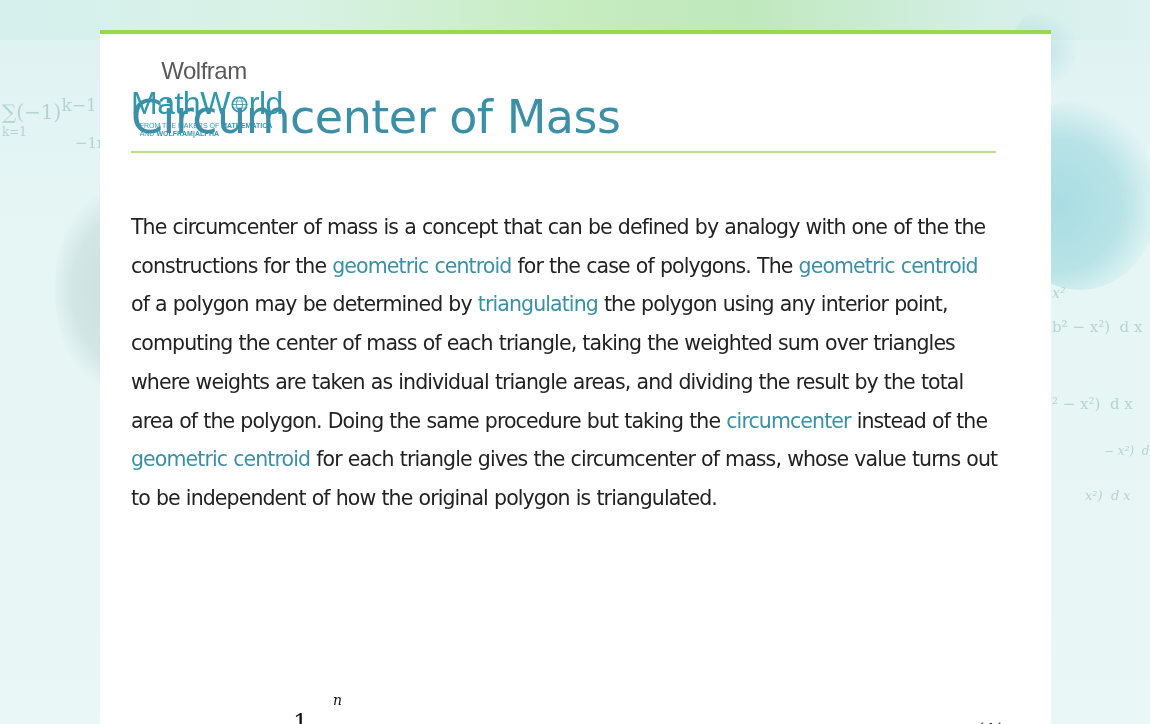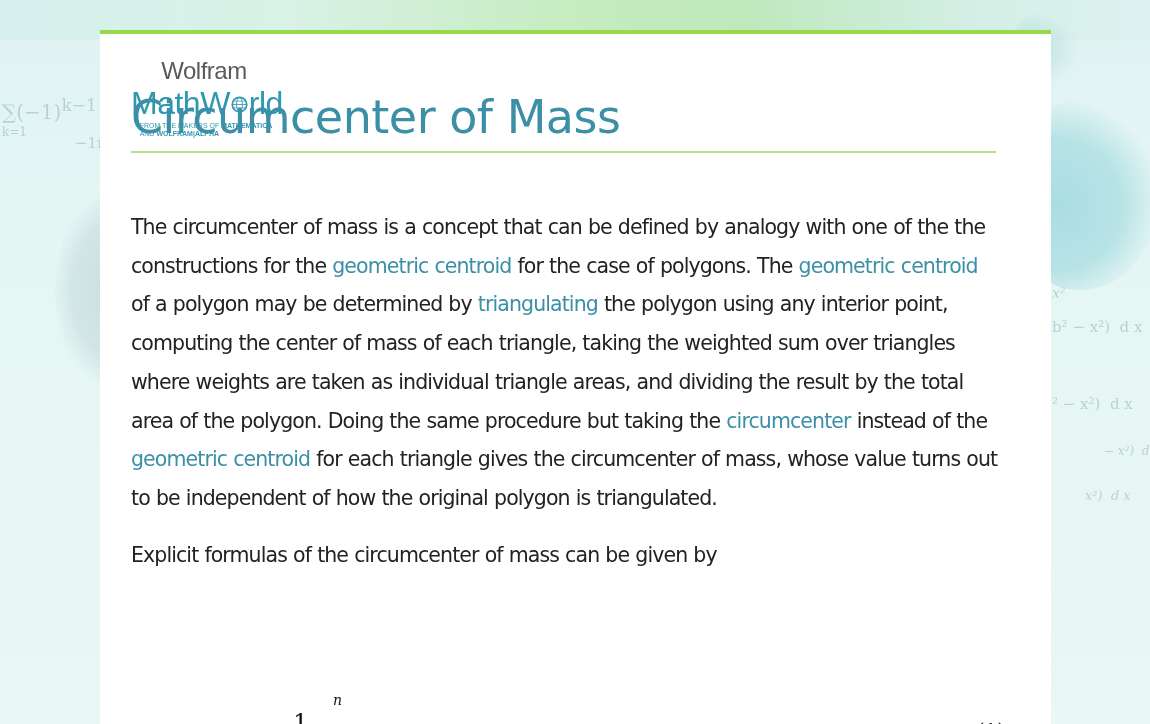--- a/index.html
+++ b/index.html
@@ -176,21 +176,20 @@
     </span>
   </div>
 
   <h1 class="title">Circumcenter of Mass</h1>
   <div class="title-rule"></div>
 
   <div class="content">
     <p>
       <span>The circumcenter of mass is a concept that can be defined by analogy with one of the the constructions for the </span><a href="#">geometric centroid</a><span> for the case of polygons. The </span><a href="#">geometric centroid</a><span> of a polygon may be determined by </span><a href="#">triangulating</a><span> the polygon using any interior point, computing the center of mass of each triangle, taking the weighted sum over triangles where weights are taken as individual triangle areas, and dividing the result by the total area of the polygon. Doing the same procedure but taking the </span><a href="#">circumcenter</a><span> instead of the </span><a href="#">geometric centroid</a><span> for each triangle gives the circumcenter of mass, whose value turns out to be independent of how the original polygon is triangulated.</span>
     </p>
-    <p>Explicit formulas of the circumcenter of mass can be given by</p>
   </div>
 
   <div class="equation">
     <svg width="520" height="60" viewBox="0 0 520 60" style="position:absolute; left:95px; top:0;">
       <text x="0" y="60" font-family="DejaVu Serif, serif" font-style="italic" font-size="20" fill="#111">x</text>
       <line x1="1" y1="45" x2="11" y2="45" stroke="#111" stroke-width="1.5"></line>
       <text x="24" y="60" font-family="DejaVu Serif, serif" font-size="20" fill="#111">=</text>
       <text x="67" y="42" font-family="DejaVu Serif, serif" font-size="24" fill="#111">1</text>
       <line x1="52" y1="54" x2="96" y2="54" stroke="#111" stroke-width="1.5"></line>
       <text x="107" y="16" font-family="DejaVu Serif, serif" font-style="italic" font-size="14" fill="#111">n</text>

